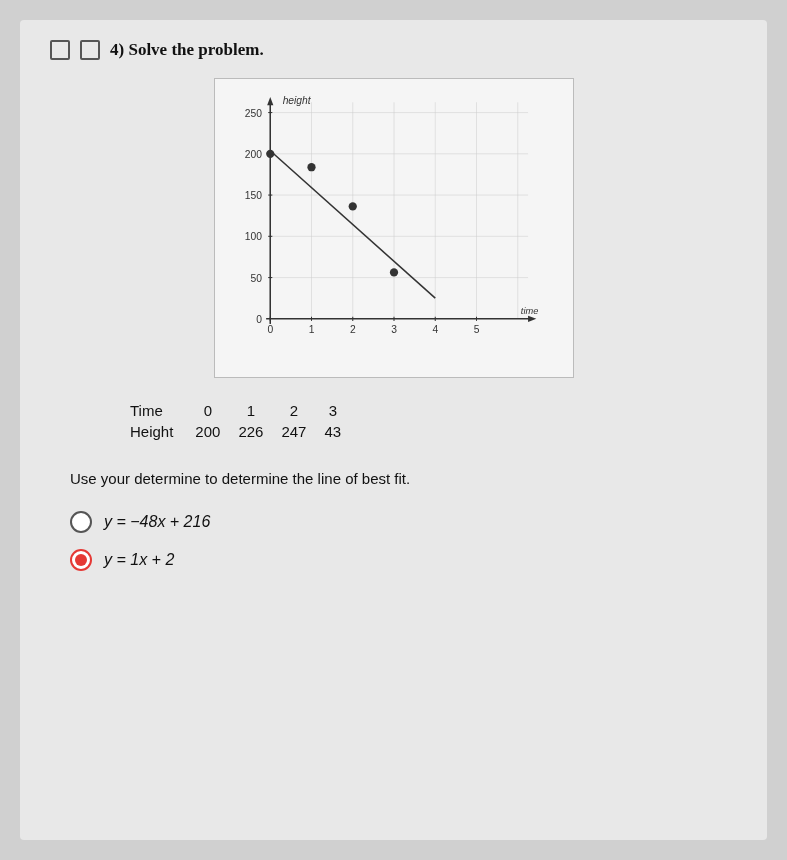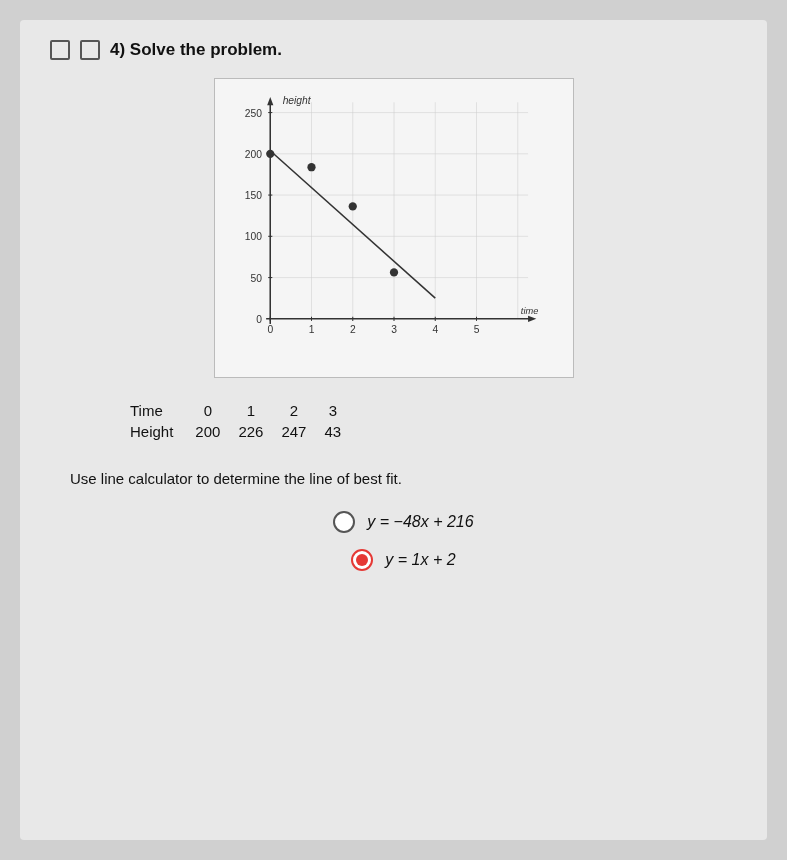--- a/index.html
+++ b/index.html
@@ -35,20 +35,21 @@
       height: 20px;
       border: 2px solid #555;
       border-radius: 2px;
       display: inline-block;
     }
 
     .question-title {
       font-size: 17px;
       font-weight: bold;
       color: #111;
+      font-family: Liberation Serif, serif;
     }
 
     .graph-container {
       display: flex;
       justify-content: center;
       margin-bottom: 22px;
     }
 
     .graph-box {
       background: #f5f5f5;
@@ -110,21 +111,20 @@
       gap: 16px;
       padding-left: 20px;
     }
 
     .option-item {
       display: flex;
       align-items: center;
       gap: 12px;
       font-size: 16px;
       color: #111;
-      justify-content: center;
     }
 
     .radio-outer {
       width: 22px;
       height: 22px;
       border-radius: 50%;
       border: 2px solid #555;
       display: flex;
       align-items: center;
       justify-content: center;
@@ -243,21 +243,21 @@
         <td>Height</td>
         <td>200</td>
         <td>226</td>
         <td>247</td>
         <td>43</td>
       </tr>
     </tbody>
       </table>
   </div>
 
-  <p class="bestfit-text">Use line calculator to determine the line of best fit.</p>
+  <p class="bestfit-text">Use your determine to determine the line of best fit.</p>
 
   <div class="options">
 
     <div class="option-item">
       <div class="radio-outer">
       </div>
       <span class="option-math"><i>y</i> = −48<i>x</i> + 216</span>
     </div>
 
 

